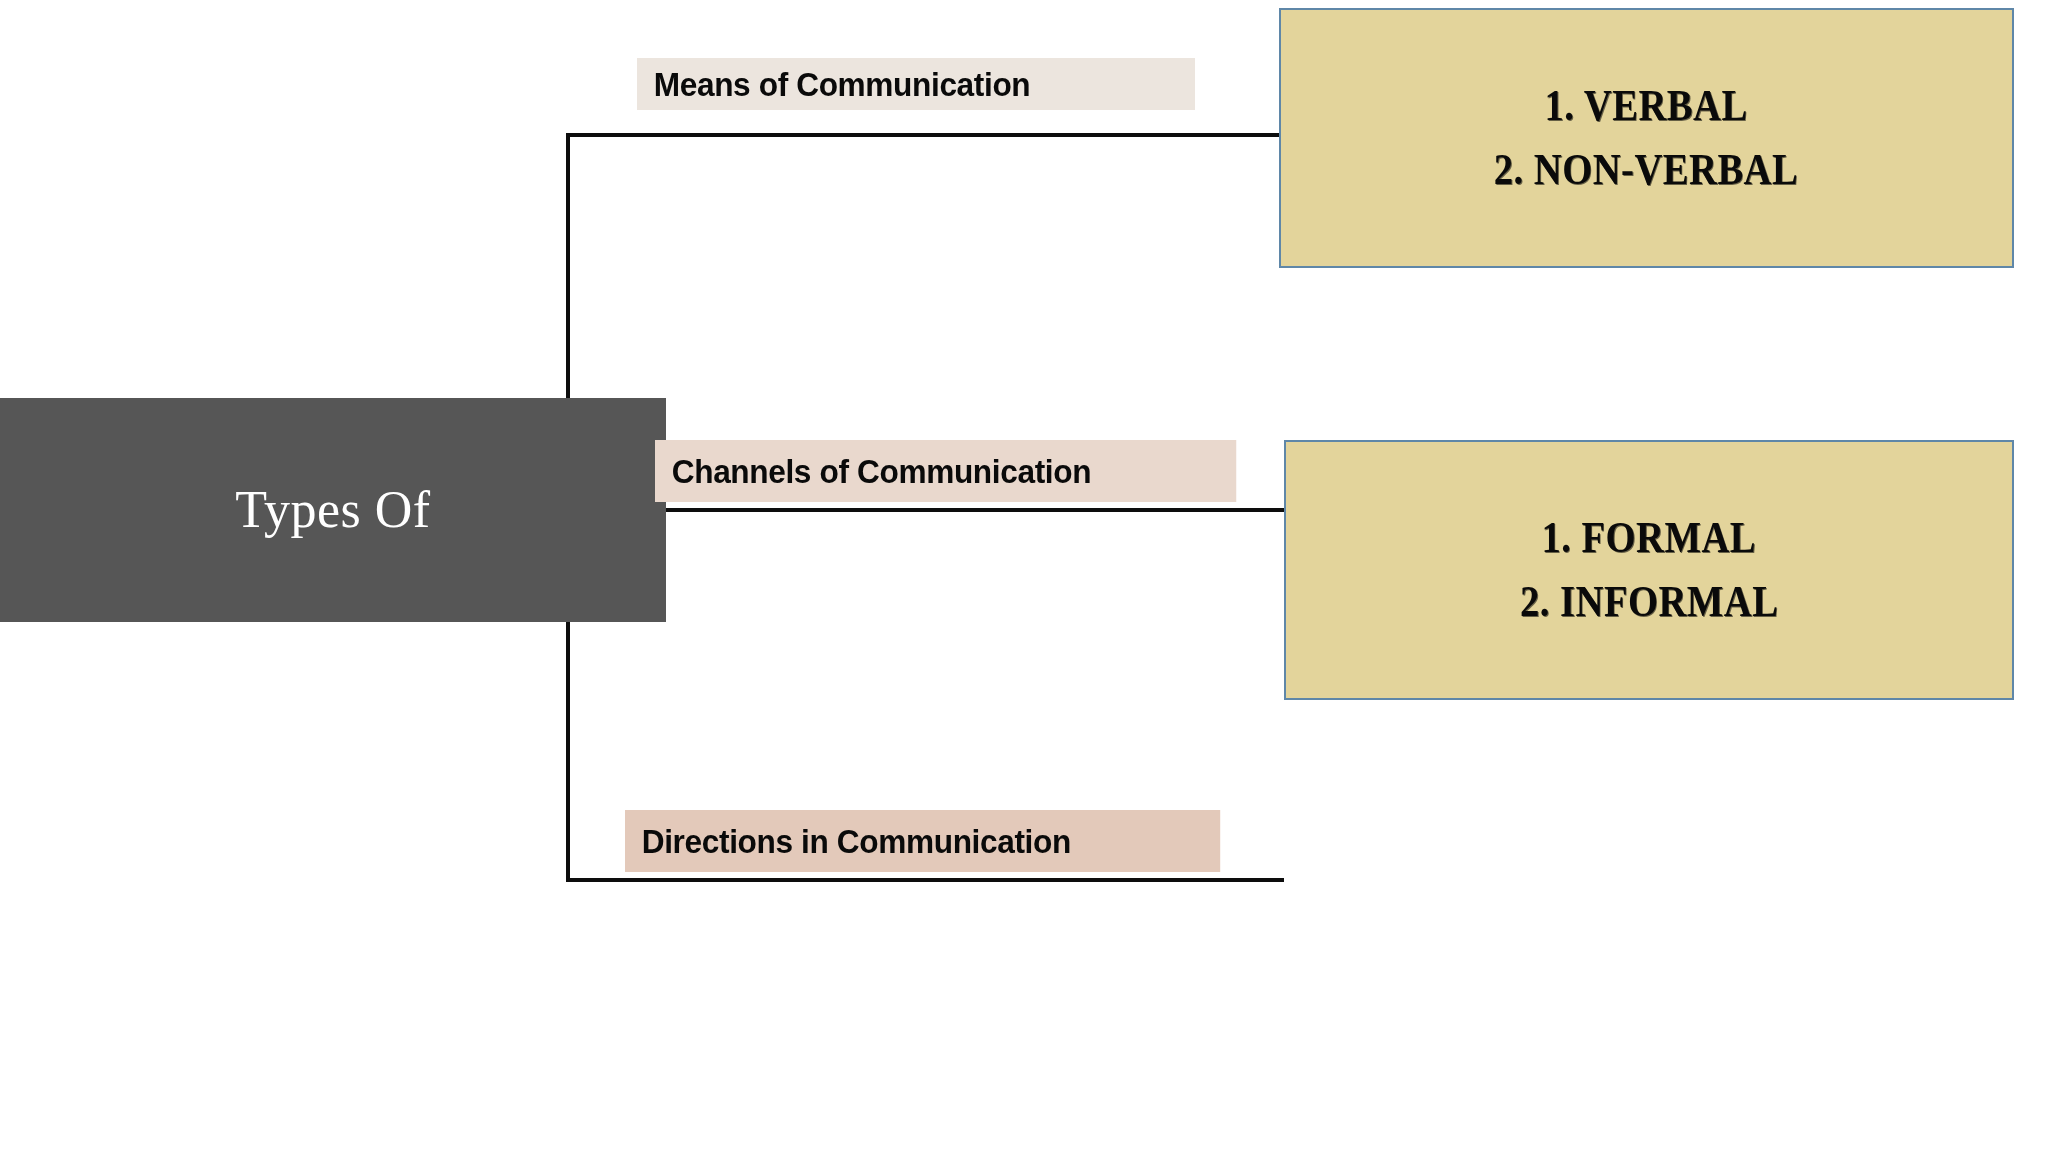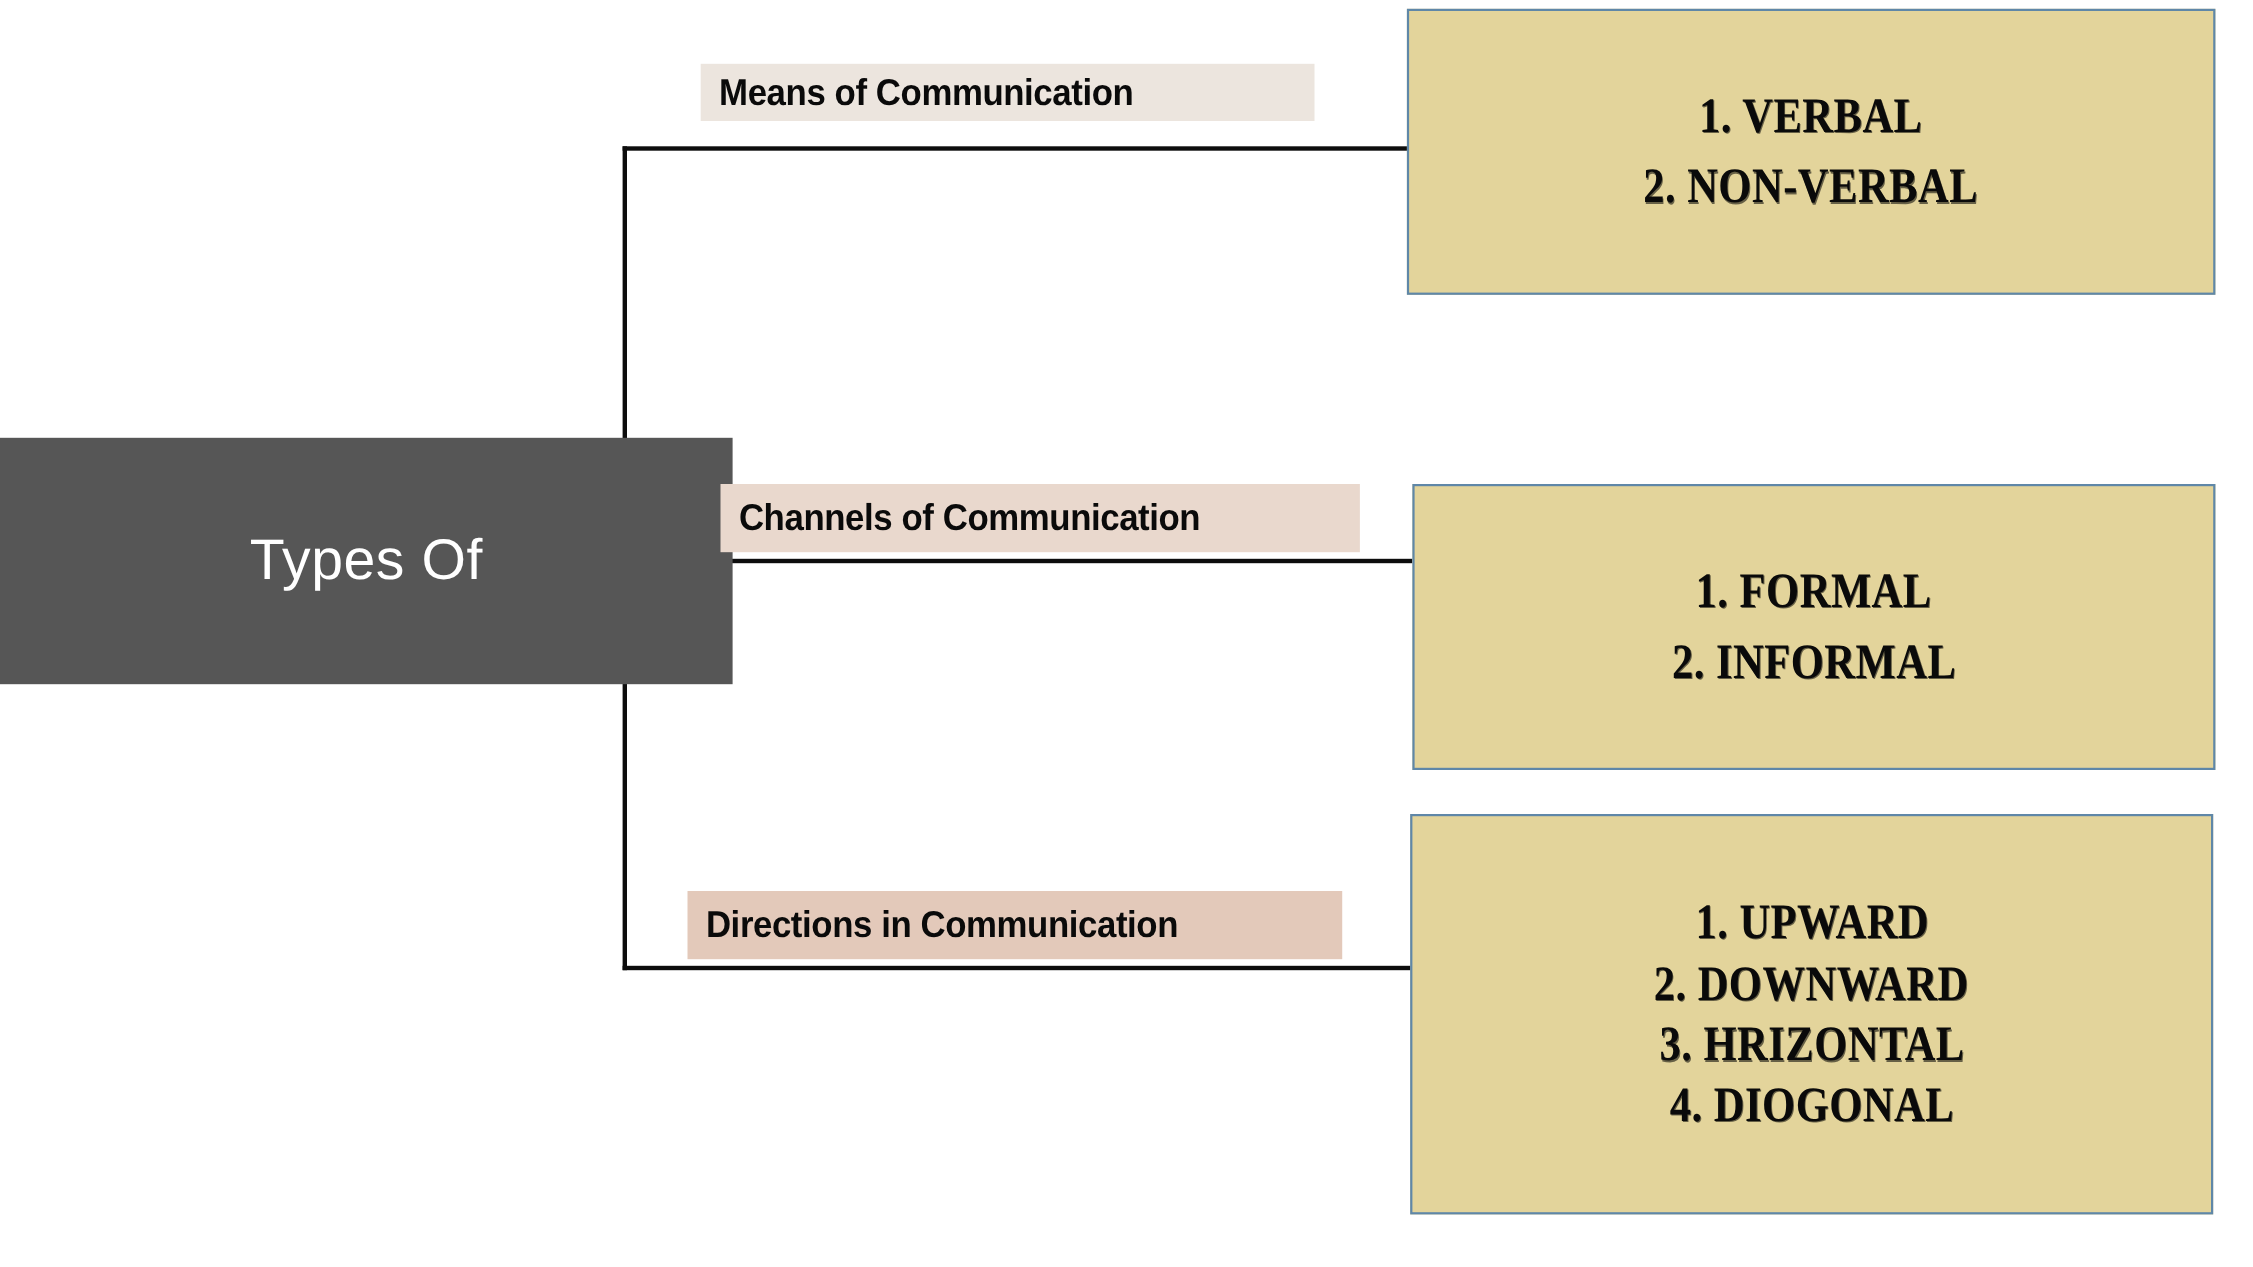--- a/index.html
+++ b/index.html
@@ -34,21 +34,21 @@
     left: 0px;
     top: 398px;
     width: 666px;
     height: 224px;
     background: #565656;
     display: flex;
     align-items: center;
     justify-content: center;
   }
   #root-node .root-text {
-    font-family: Liberation Sans, sans-serif;
+    font-family: Liberation Serif, serif;
     color: #ffffff;
     font-size: 52px;
     line-height: 1.18;
     text-align: center;
     letter-spacing: 0.5px;
     padding: 0 18px;
   }
 
   
   .branch-label {
@@ -155,20 +155,14 @@
   <div id="box-means" class="outcome-box">
     <div class="outcome-line">1.  VERBAL</div>
     <div class="outcome-line">2. NON-VERBAL</div>
   </div>
 
   <div id="box-channels" class="outcome-box">
     <div class="outcome-line">1. FORMAL</div>
     <div class="outcome-line">2. INFORMAL</div>
   </div>
 
-  <div id="box-directions" class="outcome-box">
-    <div class="outcome-line">1.  UPWARD</div>
-    <div class="outcome-line">2. DOWNWARD</div>
-    <div class="outcome-line">3. HRIZONTAL</div>
-    <div class="outcome-line">4. DIOGONAL</div>
-  </div>
 
 </div>
 
 </body></html>

